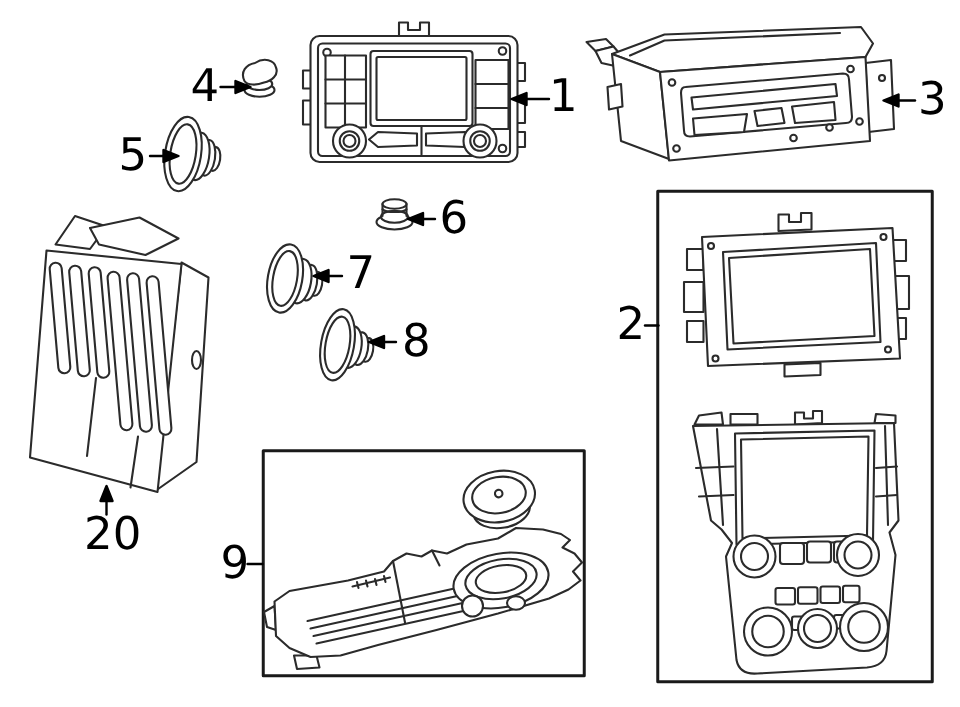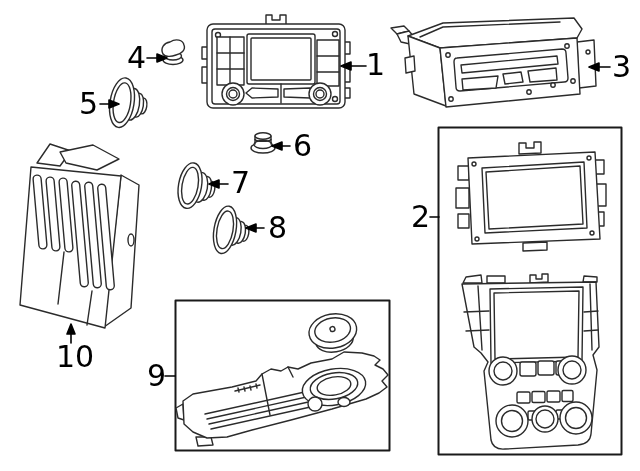--- a/index.html
+++ b/index.html
@@ -259,15 +259,15 @@
 
 <div class="callout" style="left:366px;top:50px;">1</div>
 <div class="callout" style="left:411px;top:202px;">2</div>
 <div class="callout" style="left:612px;top:52px;">3</div>
 <div class="callout" style="left:127px;top:43px;">4</div>
 <div class="callout" style="left:79px;top:89px;">5</div>
 <div class="callout" style="left:293px;top:131px;">6</div>
 <div class="callout" style="left:231px;top:168px;">7</div>
 <div class="callout" style="left:268px;top:213px;">8</div>
 <div class="callout" style="left:147px;top:361px;">9</div>
-<div class="callout" style="left:56px;top:342px;">10</div>
+<div class="callout" style="left:56px;top:342px;">20</div>
 
 </div>
 
 </body></html>

